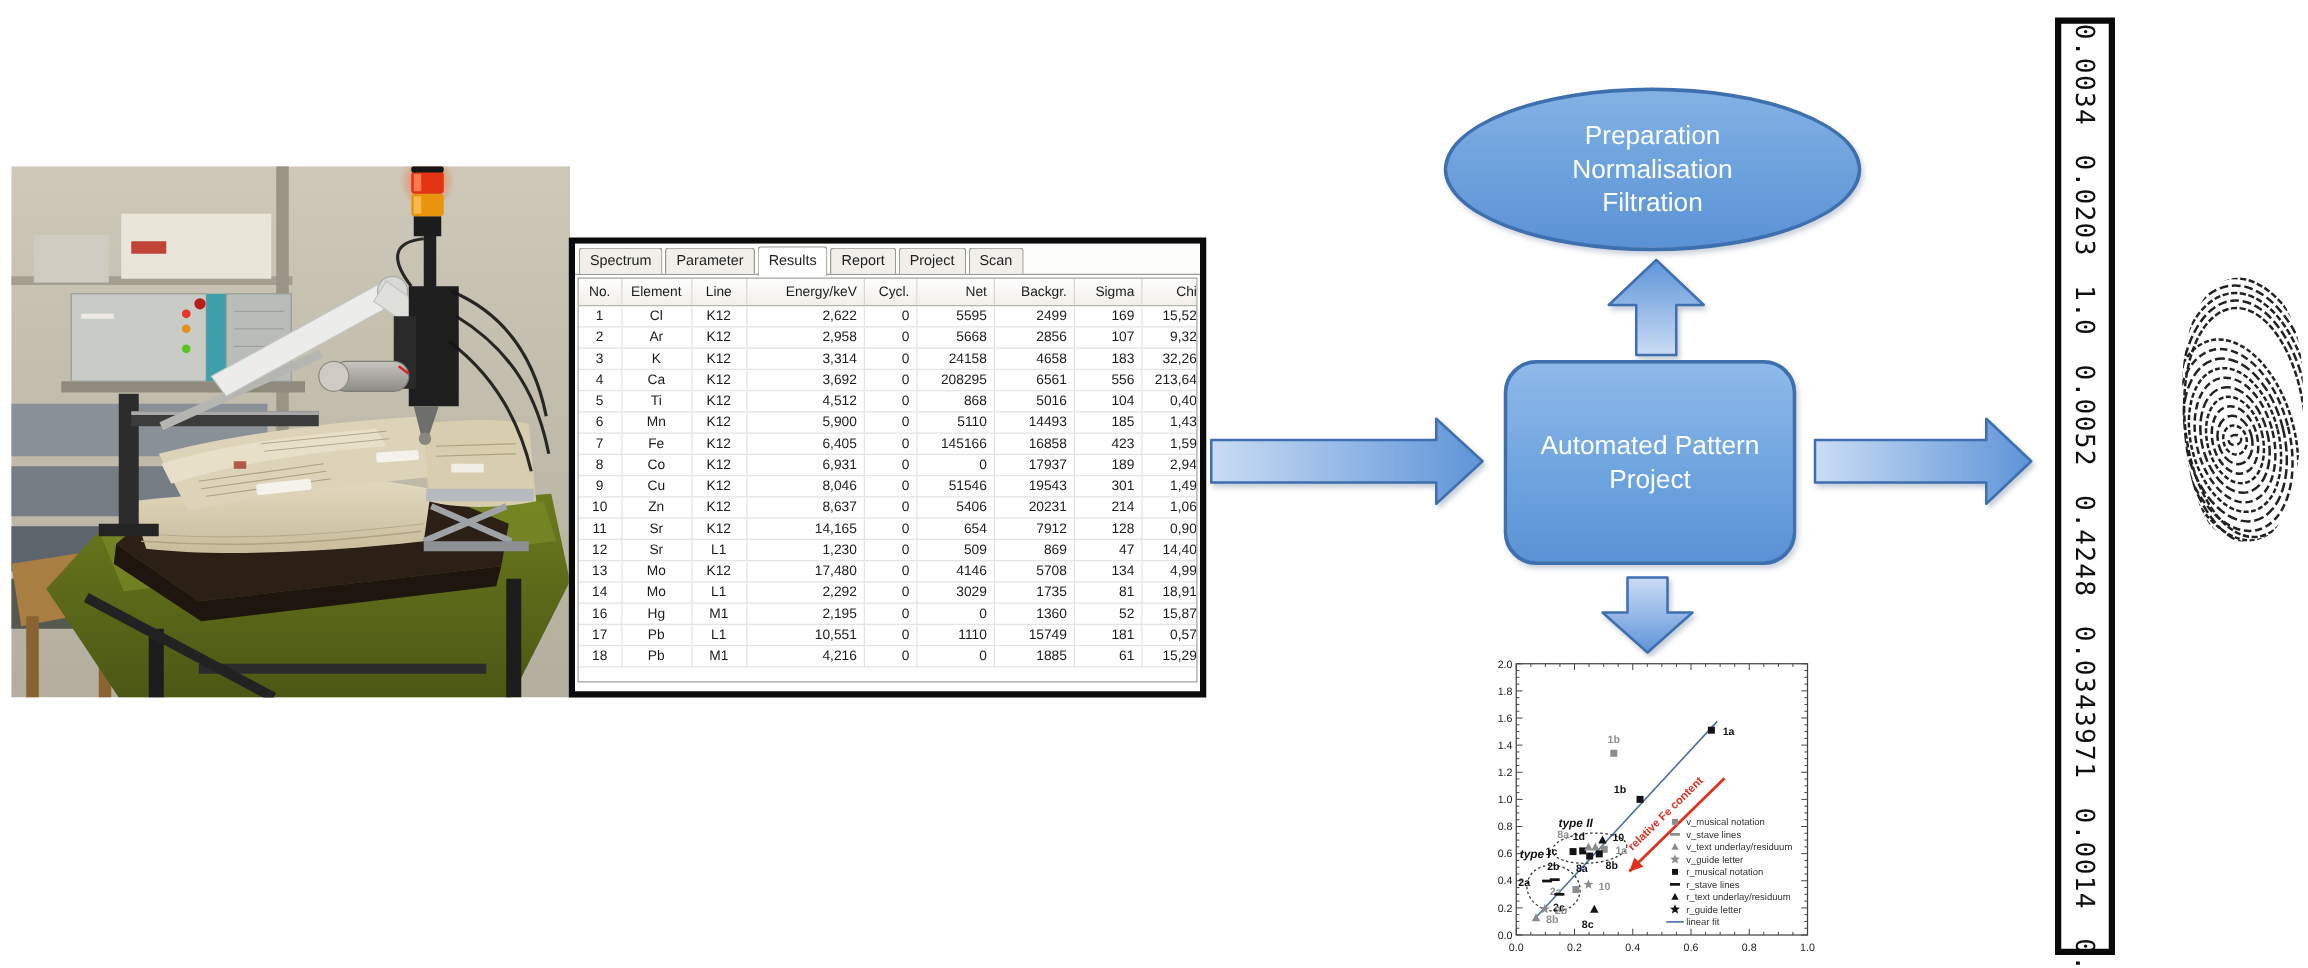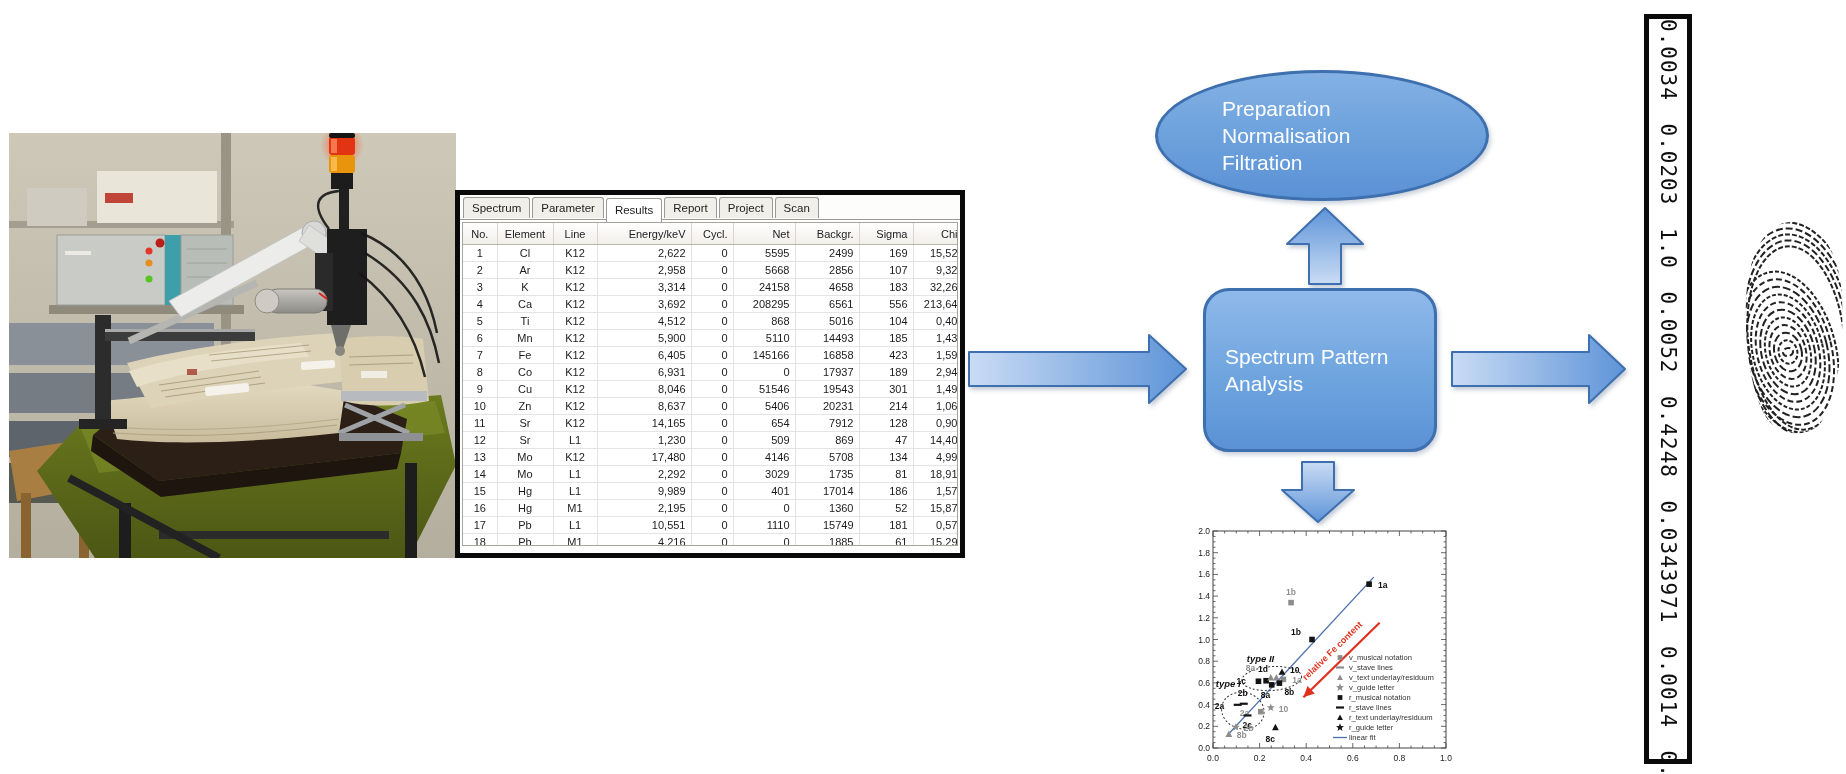--- a/index.html
+++ b/index.html
@@ -5,35 +5,35 @@
   html,body{margin:0;padding:0;background:#fff;}
   #canvas{position:relative;width:1846px;height:774px;background:#ffffff;overflow:hidden;
           font-family:"Liberation Sans",sans-serif;}
 
   
   #photo{position:absolute;left:9px;top:133px;width:447px;height:425px;}
 
   
   #spectra-panel{position:absolute;left:455px;top:190px;width:500px;height:358px;
                  border:5px solid #0a0a0a;background:#fff;}
-  .tabbar{display:flex;align-items:flex-start;height:25px;padding:2px 0 0 3px;background:#fdfdfb;
+  .tabbar{display:flex;align-items:center;height:25px;padding:2px 0 0 3px;background:#fdfdfb;
           border-bottom:1px solid #9c9a94;box-sizing:border-box;}
   .tab{font-size:11.5px;color:#222;padding:3px 8px 2px 8px;margin-right:2px;background:#f1efe9;
        border:1px solid #9c9a94;border-bottom:none;border-radius:3px 3px 0 0;height:15px;line-height:15px;}
   .tab.active{background:#ffffff;height:18px;line-height:17px;position:relative;top:1px;z-index:2;}
   .gridwrap{margin:2px;border:1px solid #a7a49c;height:322px;overflow:hidden;background:#fff;}
   table.results{border-collapse:collapse;table-layout:fixed;width:492px;font-size:11px;color:#1c1c1c;}
   table.results th{font-weight:normal;height:21px;background:linear-gradient(#fefefe,#f1efe9);
        border-right:1px solid #d9d6ce;border-bottom:1px solid #b8b5ad;padding:0 5px;white-space:nowrap;overflow:hidden;}
   table.results td{height:16px;border-right:1px solid #e4e4e4;border-bottom:1px solid #e4e4e4;
        padding:0 5px;white-space:nowrap;overflow:hidden;}
   .al{text-align:center}.ar{text-align:right}.ac{text-align:center}
 
   
-  .flowshape{position:absolute;display:flex;align-items:center;justify-content:center;
+  .flowshape{position:absolute;display:flex;align-items:center;justify-content:center;text-align:center;
              color:#fdfeff;font-size:21px;line-height:27px;
              filter:drop-shadow(2px 3px 2px rgba(90,110,140,.30));}
   #prep-ellipse{left:1155px;top:70px;width:328px;height:125px;border-radius:50%;
       border:3px solid #3e6fae;background:linear-gradient(180deg,#83b1e4 0%,#6fa3dd 45%,#5b92d6 100%);}
   #prep-ellipse span{width:200px;}
   #analysis-box{left:1203px;top:288px;width:228px;height:158px;border-radius:26px;
       border:3px solid #3e6fae;background:linear-gradient(180deg,#8fb9ea 0%,#6ea4de 55%,#5b92d6 100%);}
   #analysis-box span{width:190px;}
   .blockarrow{position:absolute;filter:drop-shadow(2px 3px 2px rgba(90,110,140,.35));}
   #arrow-left{left:967px;top:333px;}
@@ -369,31 +369,20 @@
               <td class="al">Mo</td>
               <td class="al">L1</td>
               <td class="ar">2,292</td>
               <td class="ar">0</td>
               <td class="ar">3029</td>
               <td class="ar">1735</td>
               <td class="ar">81</td>
               <td class="ar">18,91</td>
             </tr>
             <tr>
-              <td class="ac">15</td>
-              <td class="al">Hg</td>
-              <td class="al">L1</td>
-              <td class="ar">9,989</td>
-              <td class="ar">0</td>
-              <td class="ar">401</td>
-              <td class="ar">17014</td>
-              <td class="ar">186</td>
-              <td class="ar">1,57</td>
-            </tr>
-            <tr>
               <td class="ac">16</td>
               <td class="al">Hg</td>
               <td class="al">M1</td>
               <td class="ar">2,195</td>
               <td class="ar">0</td>
               <td class="ar">0</td>
               <td class="ar">1360</td>
               <td class="ar">52</td>
               <td class="ar">15,87</td>
             </tr>
@@ -458,21 +447,21 @@
           <stop offset="1" stop-color="#5e94d8"></stop>
         </linearGradient>
       </defs>
     <polygon points="22,2 54,2 54,30 74,30 38,62 2,30 22,30" fill="url(#gd)" stroke="#3e6fae" stroke-width="2" stroke-linejoin="round"></polygon>
   </svg>
 
   <div id="prep-ellipse" class="flowshape">
     <span>Preparation Normalisation Filtration</span>
   </div>
   <div id="analysis-box" class="flowshape">
-    <span>Spectrum Pattern Analysis</span>
+    <span>Automated Pattern Project</span>
   </div>
 
   <div id="chart"><svg width="266" height="246">
         <rect x="0" y="0" width="266" height="246" fill="#ffffff"></rect>
         <g>
           <rect x="17" y="5" width="233" height="217" fill="none" stroke="#444" stroke-width="1"></rect>
           <line x1="17" y1="222" x2="17" y2="217" stroke="#444" stroke-width="0.8"></line>
           <line x1="17" y1="5" x2="17" y2="10" stroke="#444" stroke-width="0.8"></line>
           <text x="17" y="235" text-anchor="middle" font-size="8.5" fill="#222" font-family="&quot;Liberation Sans&quot;,sans-serif">0.0</text>
           <line x1="28.65" y1="222" x2="28.65" y2="219.5" stroke="#444" stroke-width="0.8"></line>

